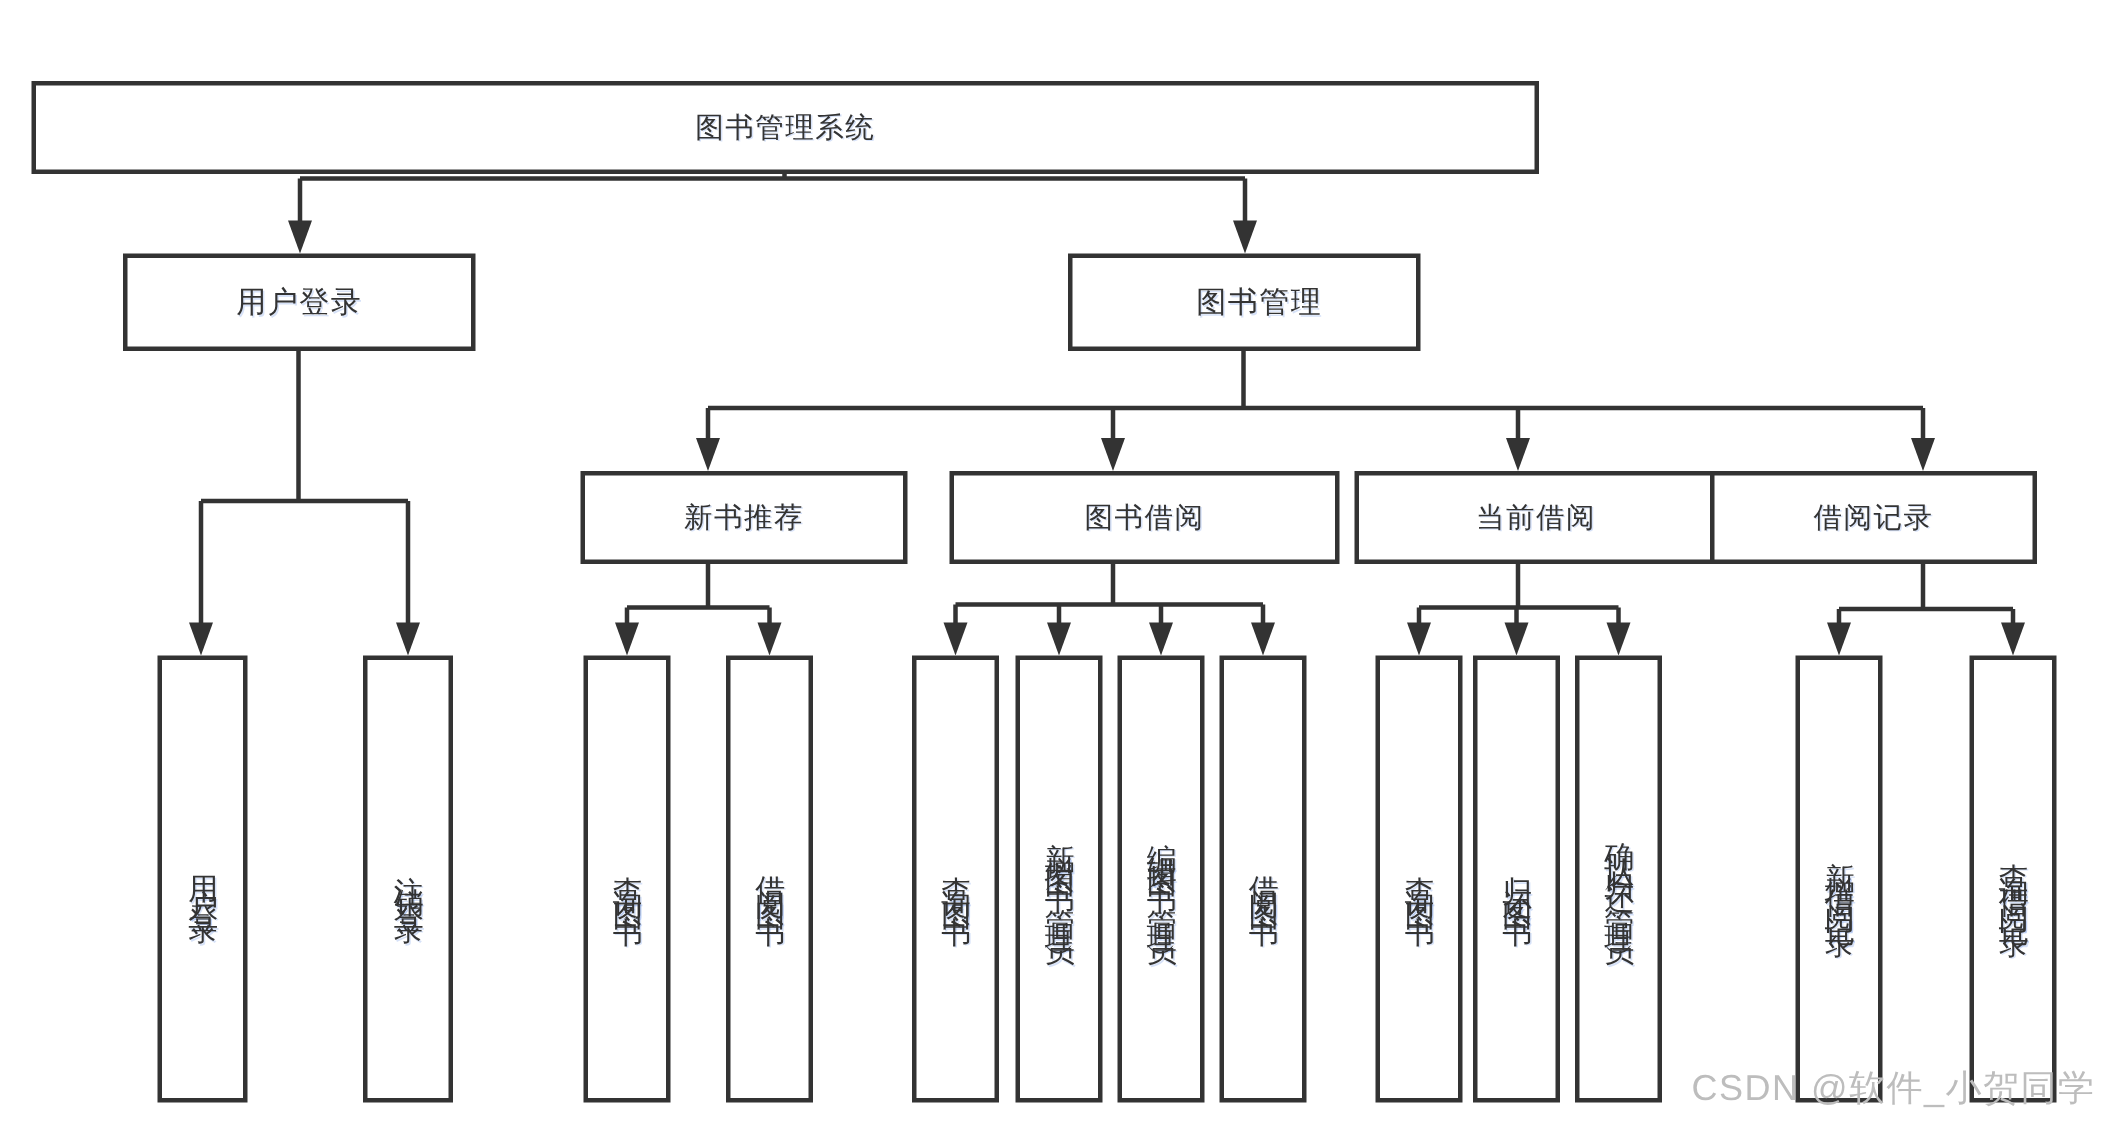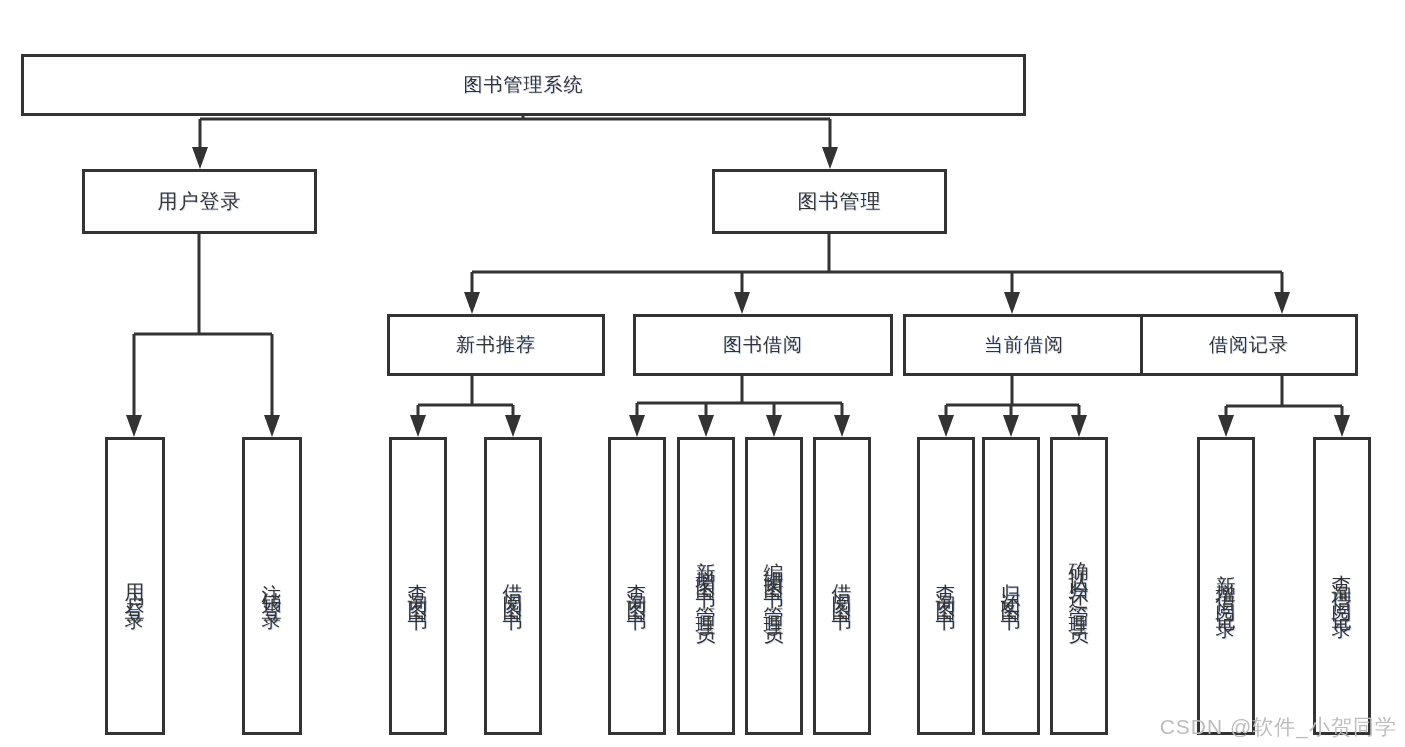--- a/index.html
+++ b/index.html
@@ -24,21 +24,21 @@
     writing-mode:vertical-rl;
     text-orientation:mixed;
     font-size:20px;
     letter-spacing:9px;
     line-height:1;
     white-space:nowrap;
   }
   .watermark{
     position:absolute;z-index:3;
     right:8px;bottom:6px;
-    font-size:21px;letter-spacing:1px;
+    font-size:24px;letter-spacing:1px;
     color:#bdbdbd;
     text-shadow:none;
   }
 </style>
 </head>
 <body>
 
 <div class="stage">
 
   <svg class="connectors" width="1405" height="747" viewBox="0 0 1405 747">

